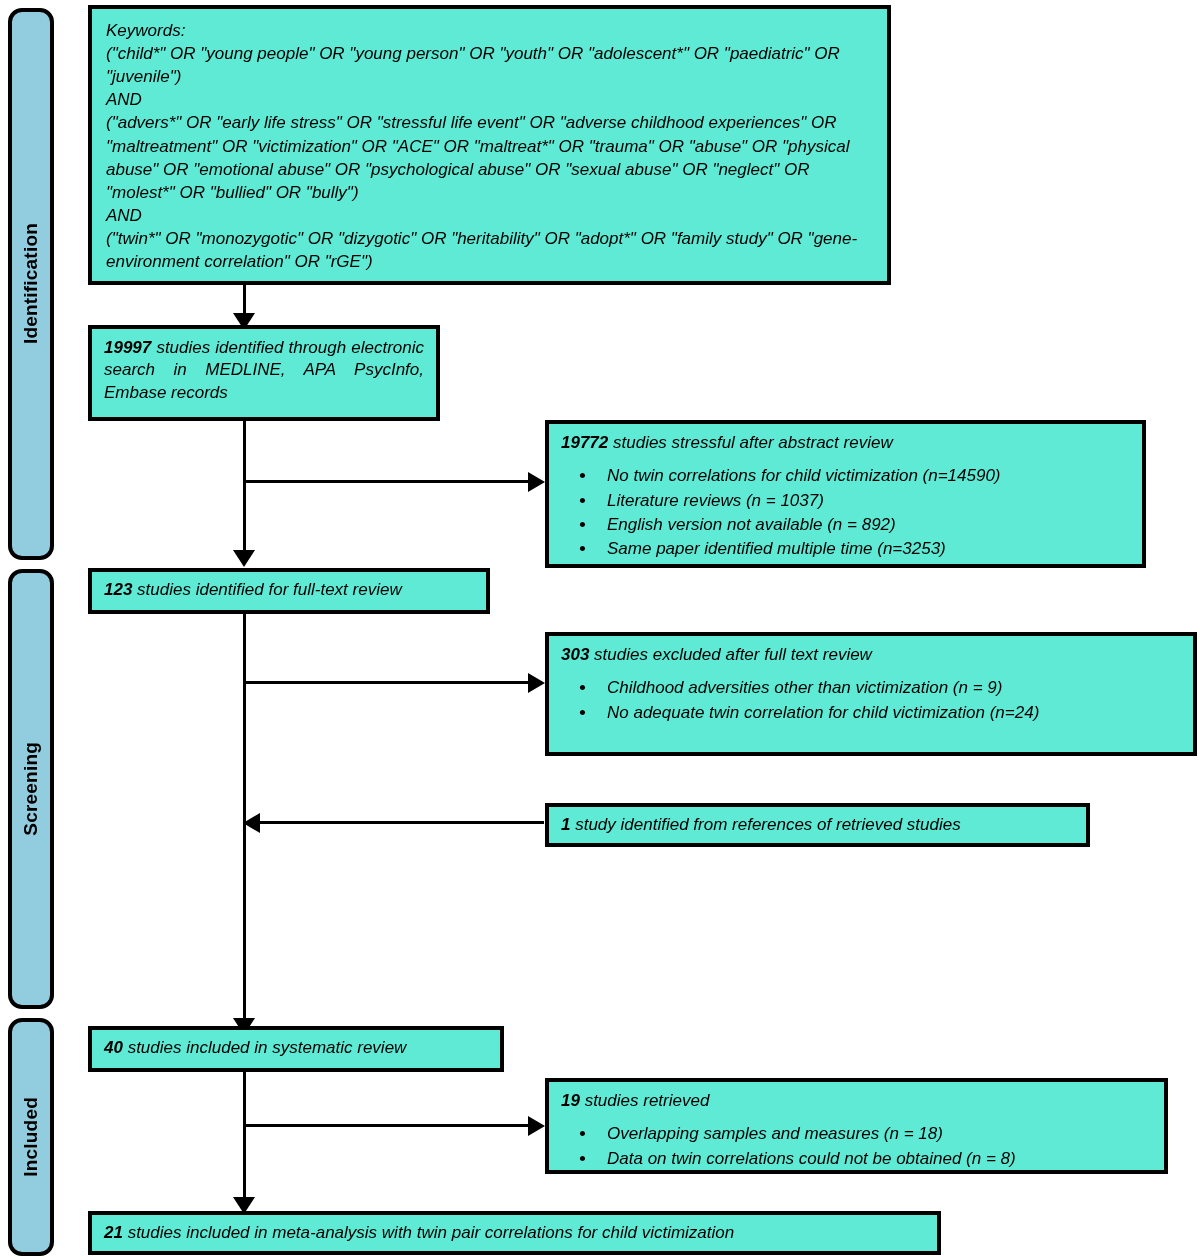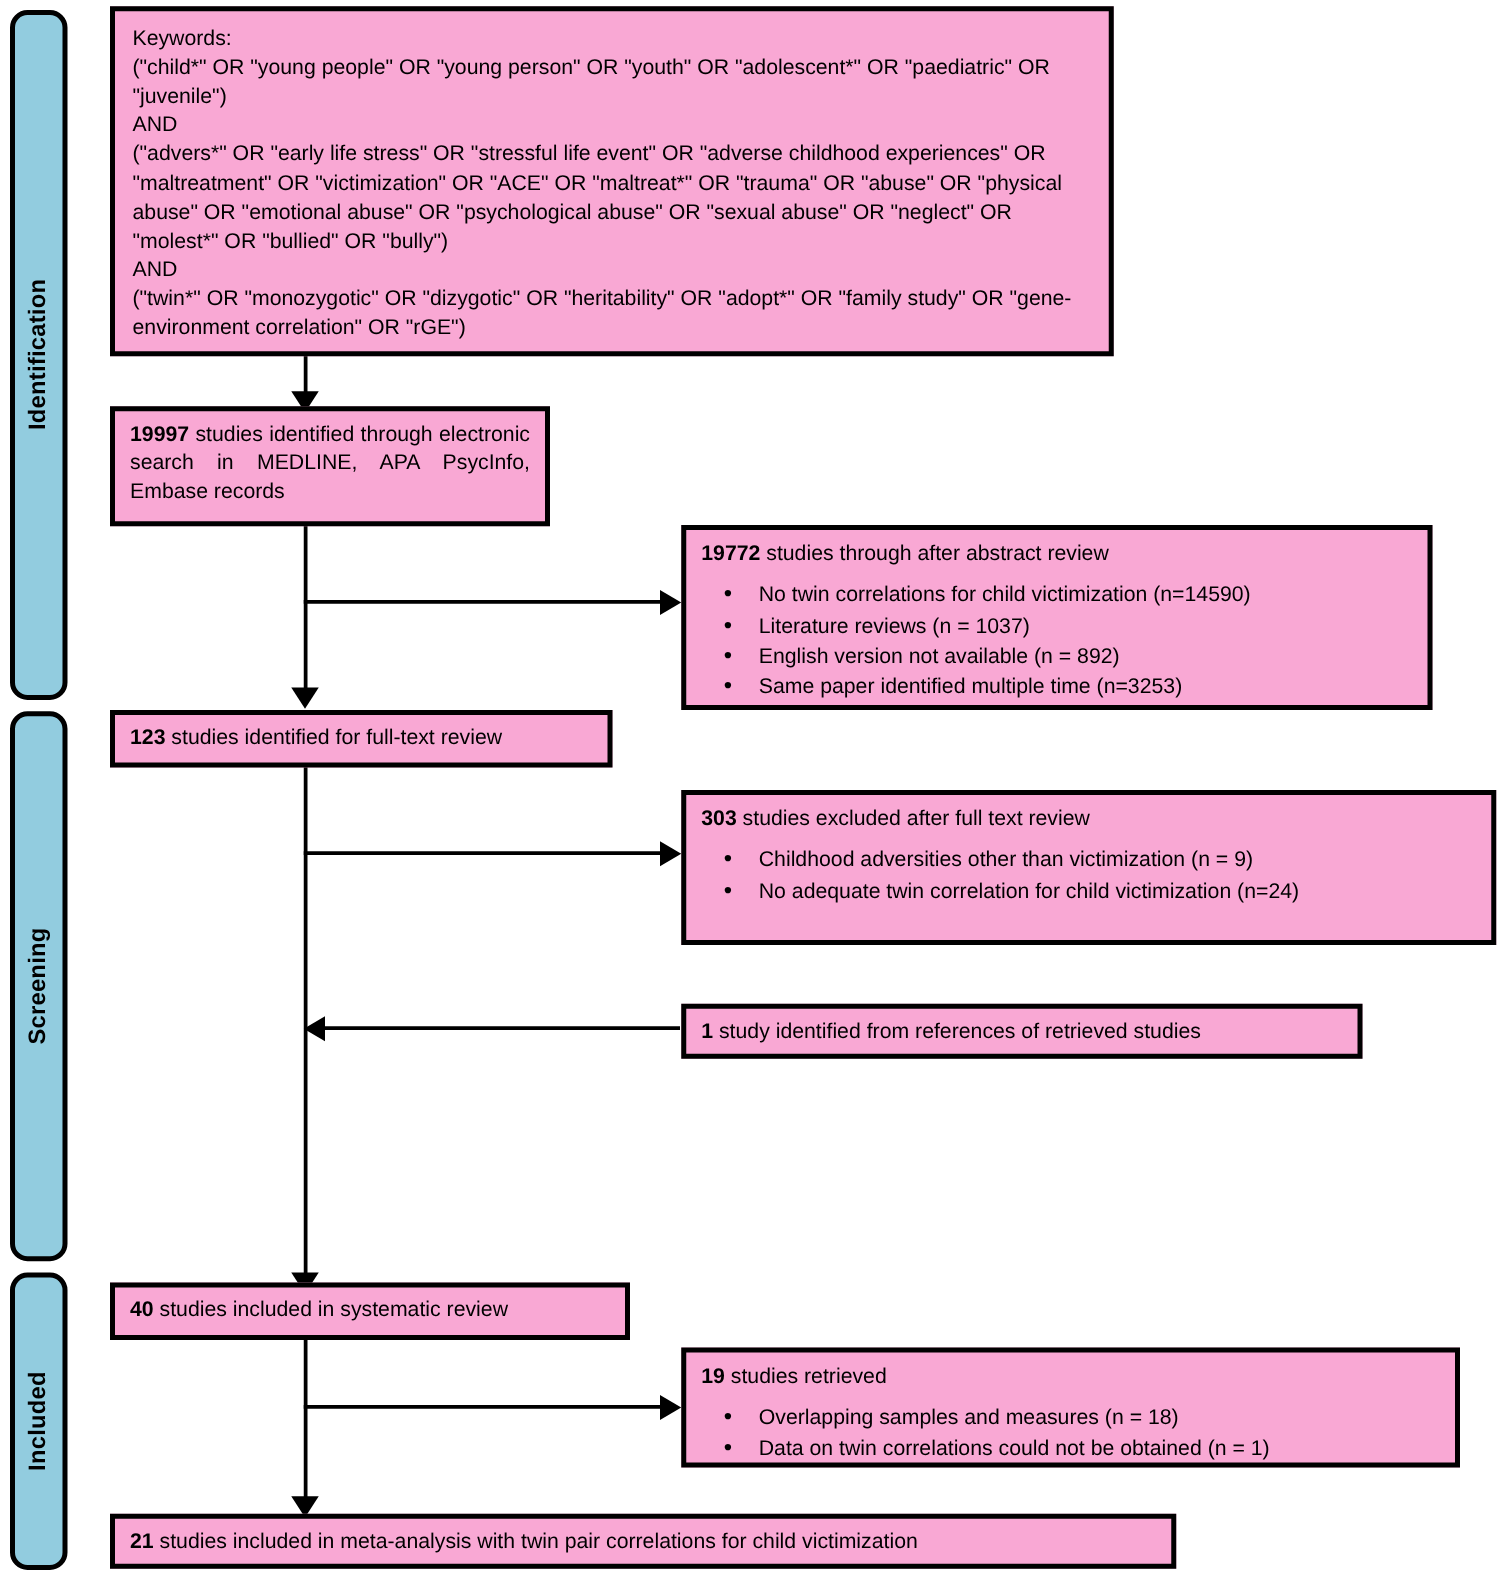--- a/index.html
+++ b/index.html
@@ -37,24 +37,25 @@
     font-size: 19px;
     font-weight: bold;
     color: #000000;
     letter-spacing: 0.2px;
     white-space: nowrap;
   }
 
   
   .flow-box {
     position: absolute;
-    background: #f9a8d4;
+    background: #5eead4;
     border: 4px solid #000000;
     box-sizing: border-box;
     color: #000000;
+    font-style: italic;
   }
   .box-inner {
     padding: 8px 12px;
     font-size: 17px;
     line-height: 1.32;
   }
   .box-inner.tight {
     padding: 7px 12px;
   }
   .box-inner b { font-weight: bold; text-align: center; }
@@ -176,21 +177,21 @@
   </div>
 
   <div class="flow-box" style="left:88px; top:325px; width:352px; height:96px;">
     <div class="box-inner justified">
       <b>19997</b><span> studies identified through electronic search in MEDLINE, APA PsycInfo, Embase records</span>
     </div>
   </div>
 
   <div class="flow-box" style="left:545px; top:420px; width:601px; height:148px;">
     <div class="box-inner">
-      <b>19772</b><span> studies through after abstract review</span>
+      <b>19772</b><span> studies stressful after abstract review</span>
     </div>
     <ul class="reason-list">
       <li>No twin correlations for child victimization (n=14590)</li>
       <li>Literature reviews (n = 1037)</li>
       <li>English version not available (n = 892)</li>
       <li>Same paper identified multiple time (n=3253)</li>
     </ul>
   </div>
 
   <div class="flow-box" style="left:88px; top:568px; width:402px; height:46px;">
@@ -220,21 +221,21 @@
       <b>40</b><span> studies included in systematic review</span>
     </div>
   </div>
 
   <div class="flow-box" style="left:545px; top:1078px; width:623px; height:96px;">
     <div class="box-inner">
       <b>19</b><span> studies retrieved</span>
     </div>
     <ul class="reason-list">
       <li>Overlapping samples and measures (n = 18)</li>
-      <li>Data on twin correlations could not be obtained (n = 1)</li>
+      <li>Data on twin correlations could not be obtained (n = 8)</li>
     </ul>
   </div>
 
   <div class="flow-box" style="left:88px; top:1211px; width:853px; height:44px;">
     <div class="box-inner tight">
       <b>21</b><span> studies included in meta-analysis with twin pair correlations for child victimization</span>
     </div>
   </div>
 
 </div>

